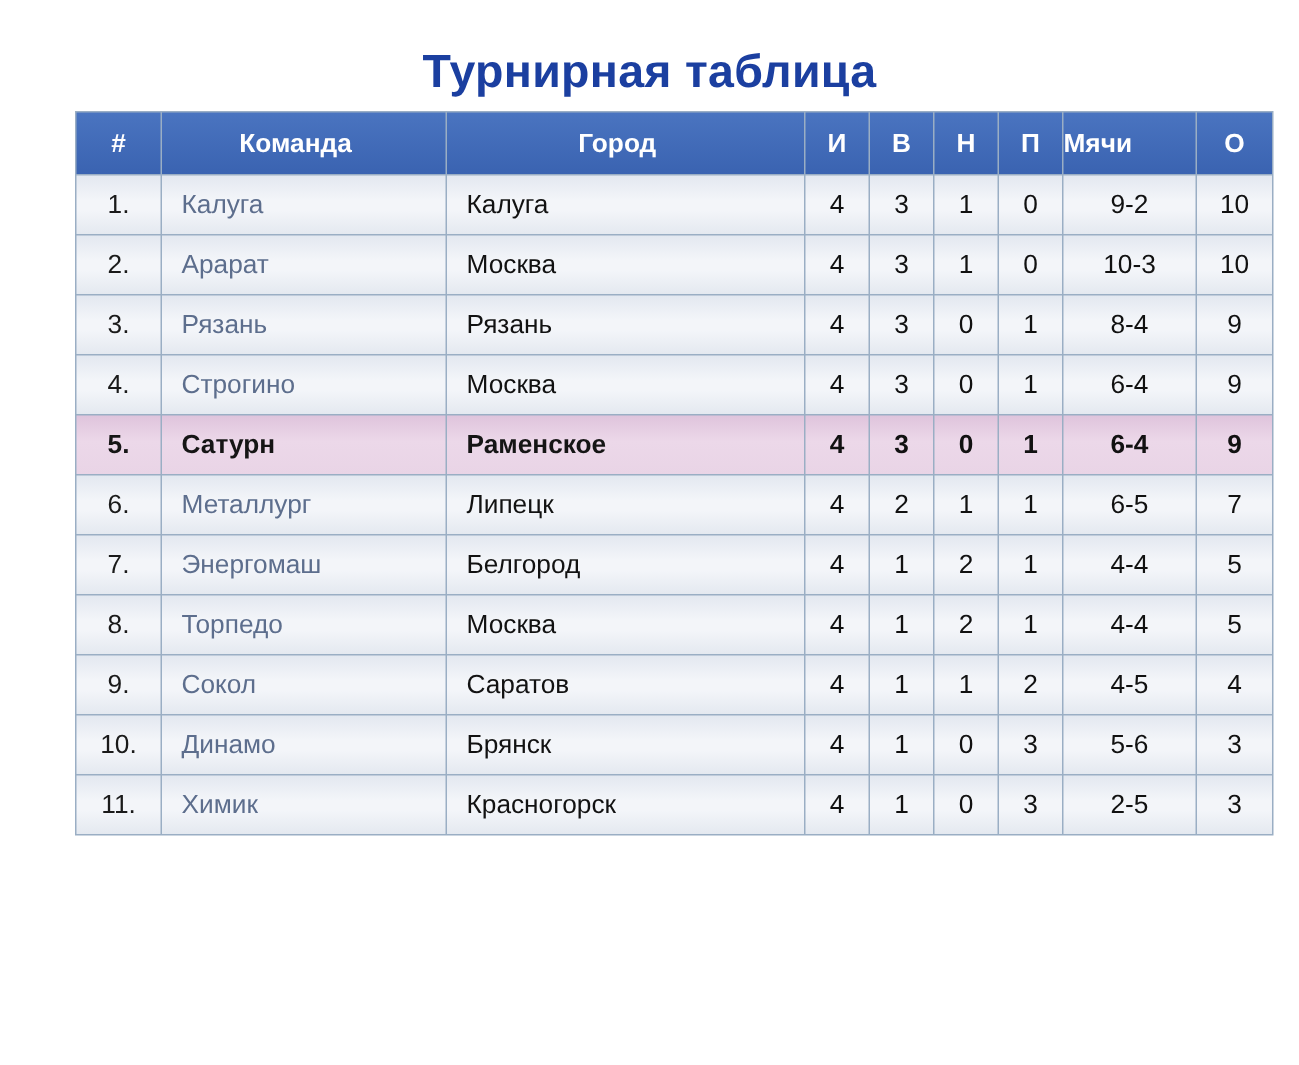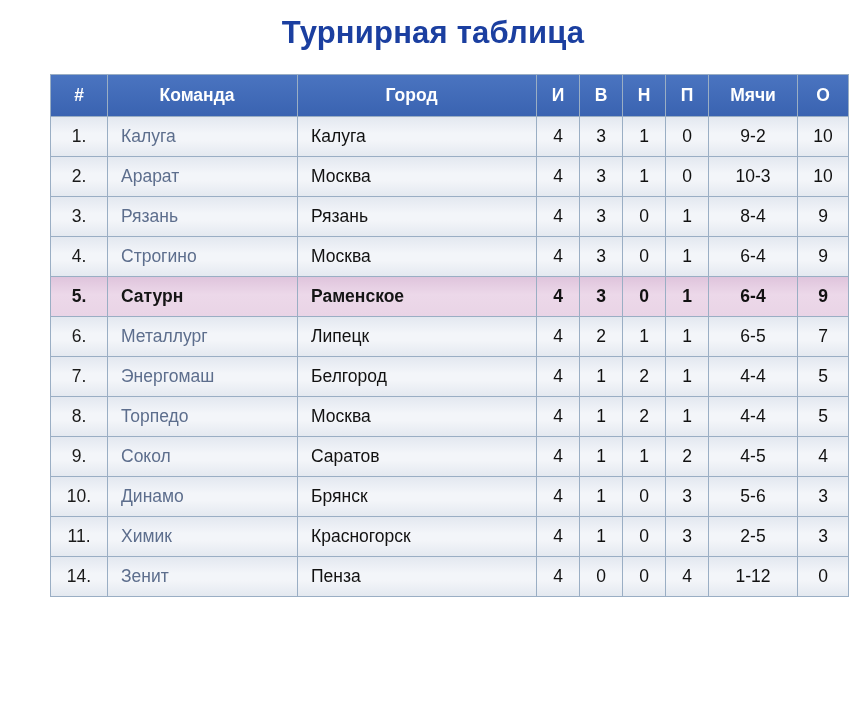--- a/index.html
+++ b/index.html
@@ -16,21 +16,21 @@
     position: relative;
   }
 
   
   .page-title {
     text-align: center;
     font-size: 31px;
     font-weight: bold;
     color: #1b3fa0;
     letter-spacing: 0.2px;
-    margin: 1px;
+    margin: 16px;
     padding-top: 12px;
     height: 44px;
     line-height: 40px;
     font-family: "Liberation Sans", "DejaVu Sans", sans-serif;
   }
 
   
   .table-wrap {
     position: absolute;
     left: 50px;
@@ -55,21 +55,21 @@
     font-size: 17.5px;
     height: 41px;
     padding: 0 24px;
     text-align: center;
     white-space: nowrap;
   }
   thead th.c-rank   { text-align: center; width: 56px; padding: 0; }
   thead th.c-team   { width: 152px; padding-left: 13px; }
   thead th.c-city   { width: 201px; padding-left: 13px; }
   thead th.c-num    { text-align: center; width: 42px; padding: 0; }
-  thead th.c-goals  { text-align: center; width: 88px; padding: 0; margin-top: 34px; }
+  thead th.c-goals  { text-align: left; width: 88px; padding: 0; margin-top: 34px; }
   thead th.c-points { text-align: center; width: 50px; padding: 0; }
 
   
   tbody td {
     height: 39px;
     padding: 0 6px;
     background: #eef1f6;
     background: linear-gradient(to bottom, #e3e8f0 0%, #f3f5f9 42%, #f3f5f9 60%, #e4e9f0 100%);
     color: #111111;
     font-size: 17.5px;
@@ -239,26 +239,15 @@
           <td class="c-rank">11.</td>
           <td class="c-team">Химик</td>
           <td class="c-city">Красногорск</td>
           <td class="c-num">4</td>
           <td class="c-num">1</td>
           <td class="c-num">0</td>
           <td class="c-num">3</td>
           <td class="c-goals">2-5</td>
           <td class="c-points">3</td>
         </tr>
-        <tr>
-          <td class="c-rank">14.</td>
-          <td class="c-team">Зенит</td>
-          <td class="c-city">Пенза</td>
-          <td class="c-num">4</td>
-          <td class="c-num">0</td>
-          <td class="c-num">0</td>
-          <td class="c-num">4</td>
-          <td class="c-goals">1-12</td>
-          <td class="c-points">0</td>
-        </tr>
       </tbody>
   </table>
 </div>
 
 </body></html>

